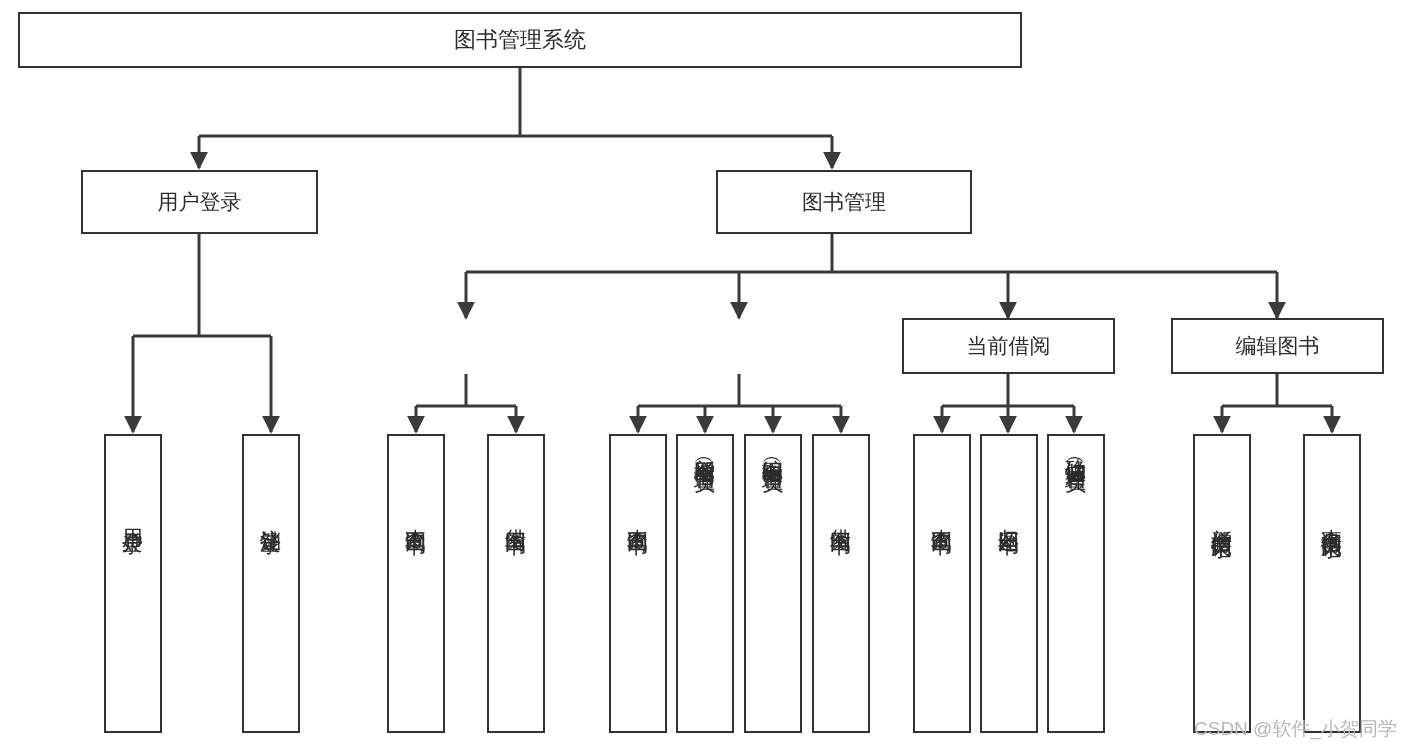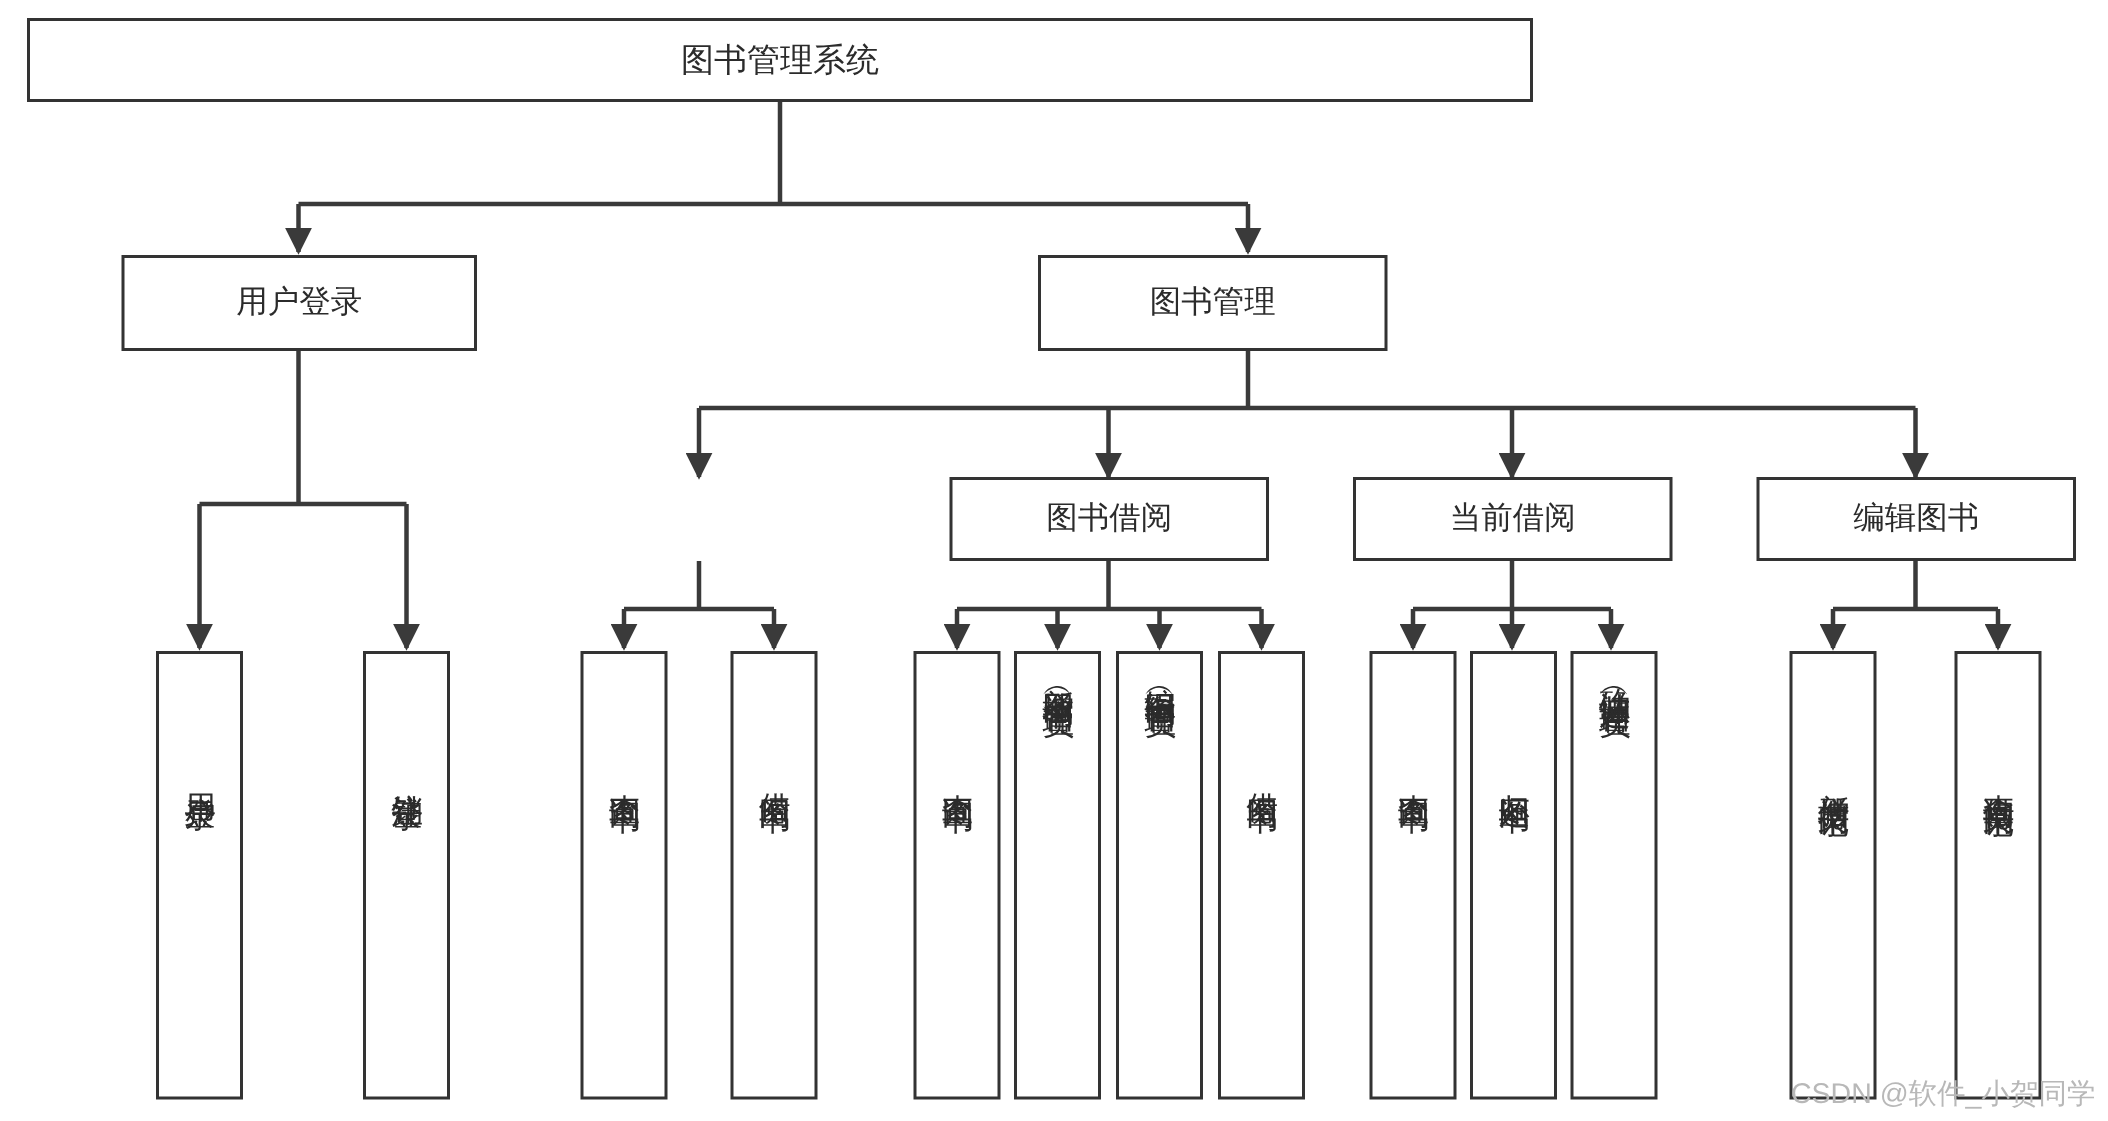--- a/index.html
+++ b/index.html
@@ -126,28 +126,25 @@
   </svg>
 
   <div class="node horizontal root" style="left:18px; top:12px; width:1004px; height:56px;">
     <span class="node-label">图书管理系统</span>
   </div>
 
   <div class="node horizontal" style="left:81px; top:170px; width:237px; height:64px;">
     <span class="node-label">用户登录</span>
   </div>
 
-  <div class="node horizontal" style="left:692px; top:170px; width:233px; height:64px;">
+  <div class="node horizontal" style="left:716px; top:170px; width:256px; height:64px;">
     <span class="node-label">图书管理</span>
   </div>
 
 
-  <div class="node horizontal" style="left:633px; top:318px; width:213px; height:56px;">
-    <span class="node-label">图书借阅</span>
-  </div>
 
   <div class="node horizontal" style="left:902px; top:318px; width:213px; height:56px;">
     <span class="node-label">当前借阅</span>
   </div>
 
   <div class="node horizontal" style="left:1171px; top:318px; width:213px; height:56px;">
     <span class="node-label">编辑图书</span>
   </div>
 
   <div class="node vertical mid" style="left:104px; top:434px; width:58px; height:299px;">

